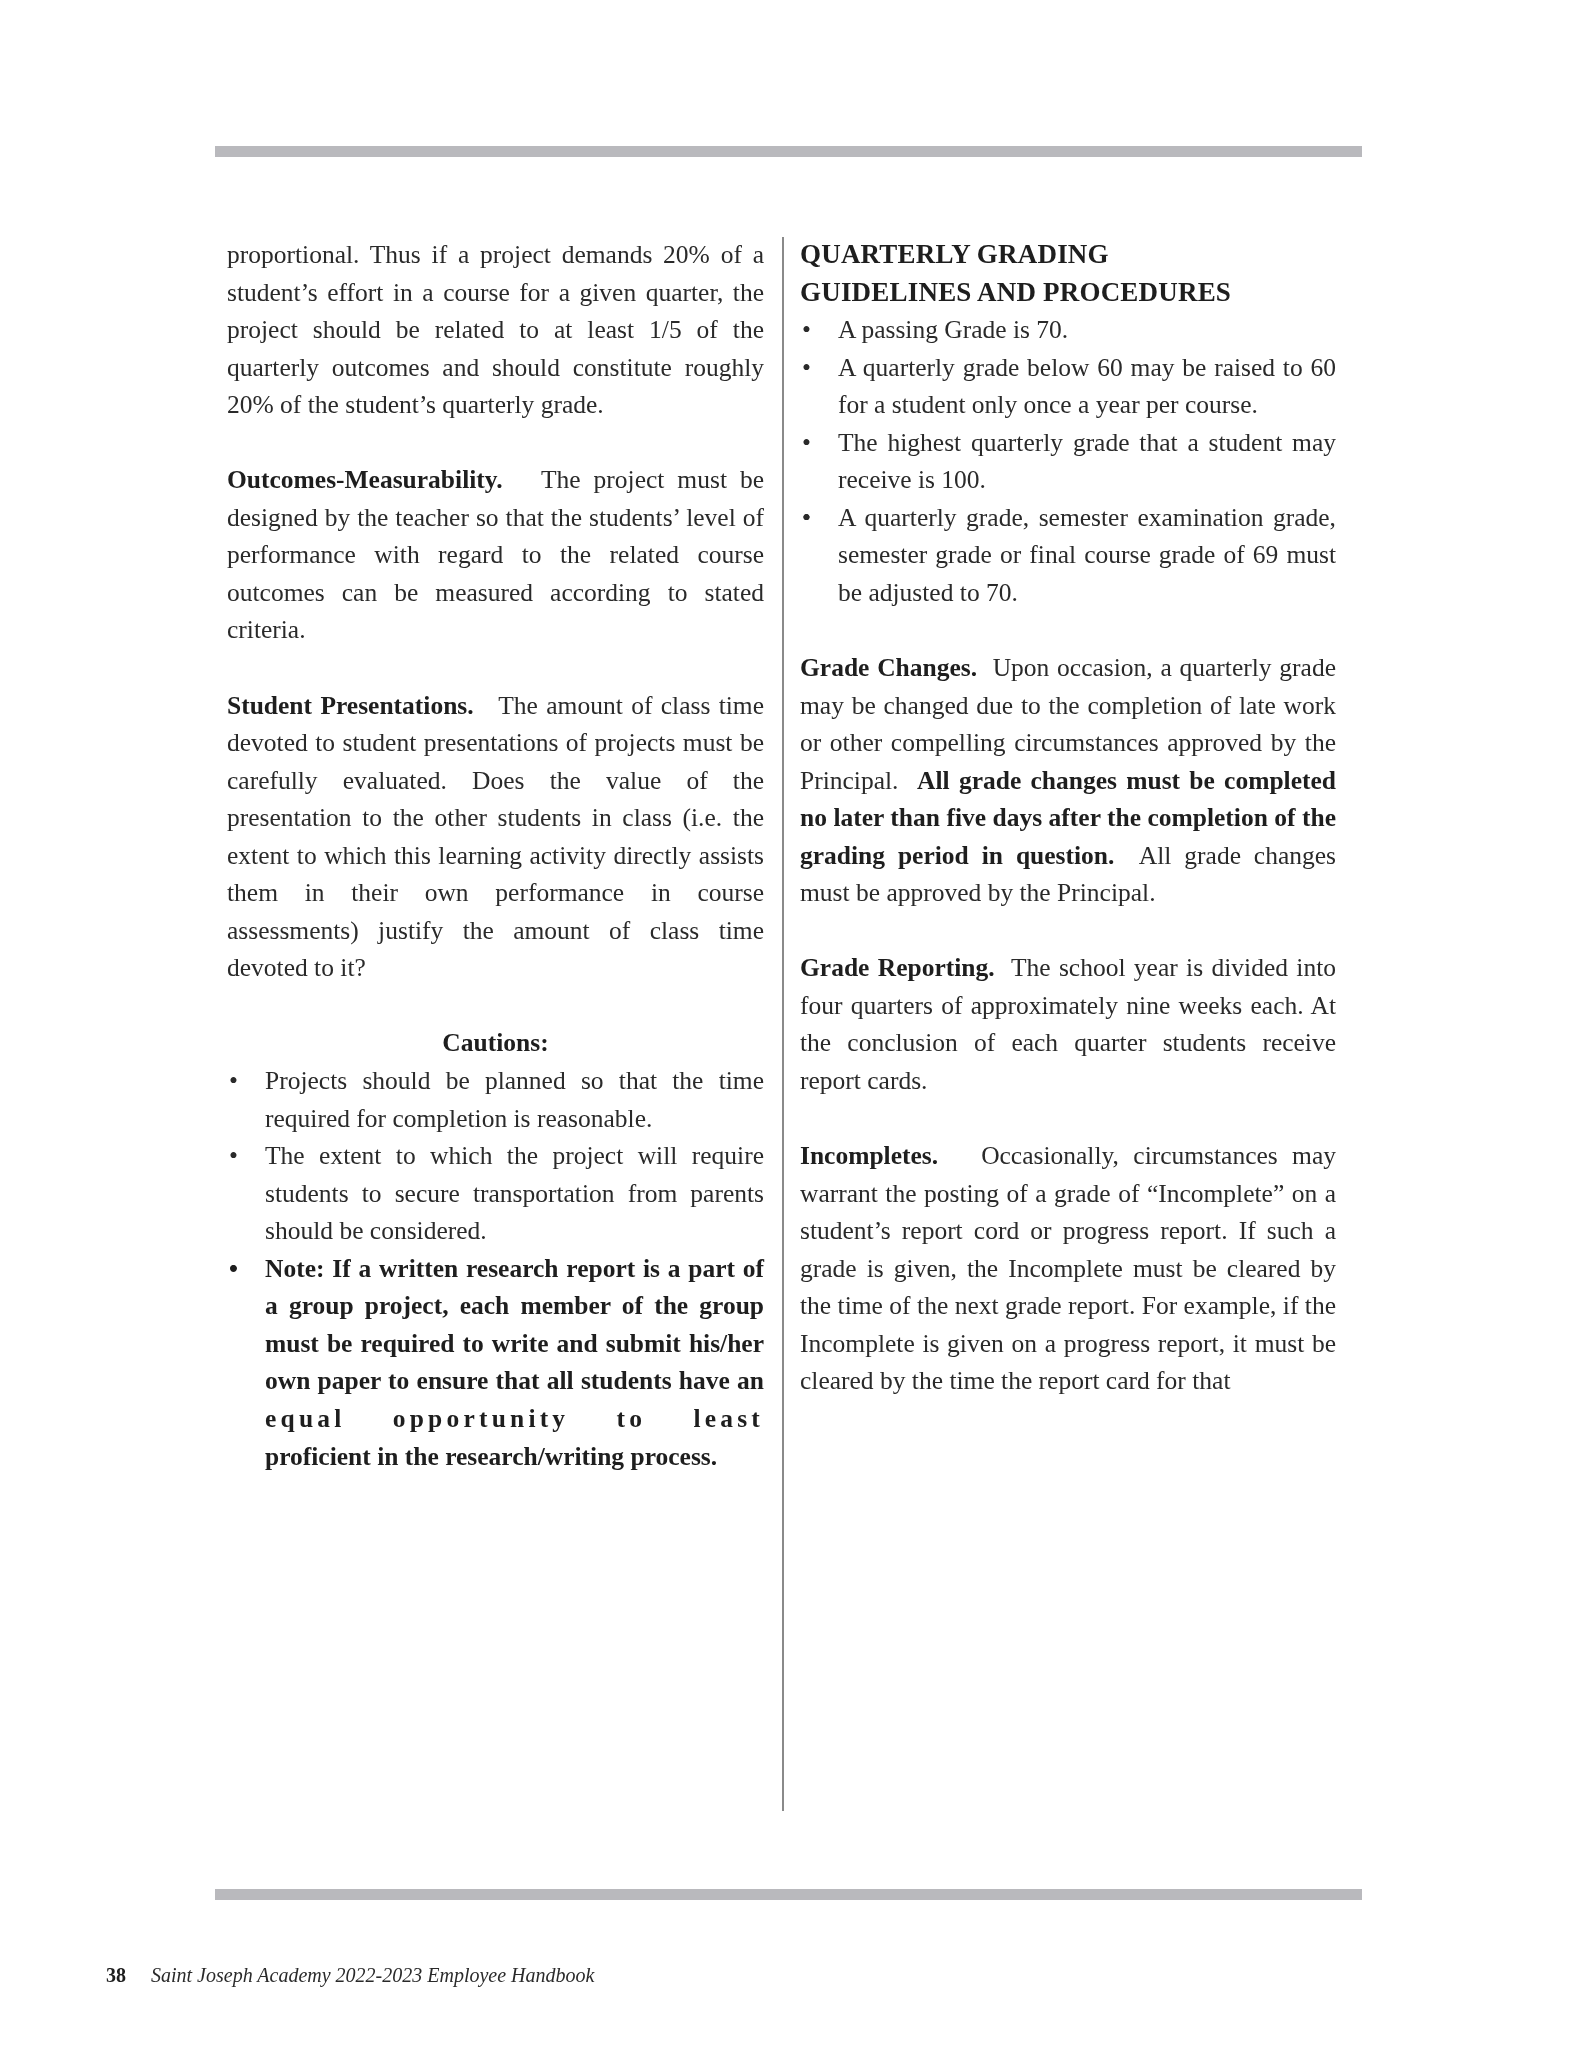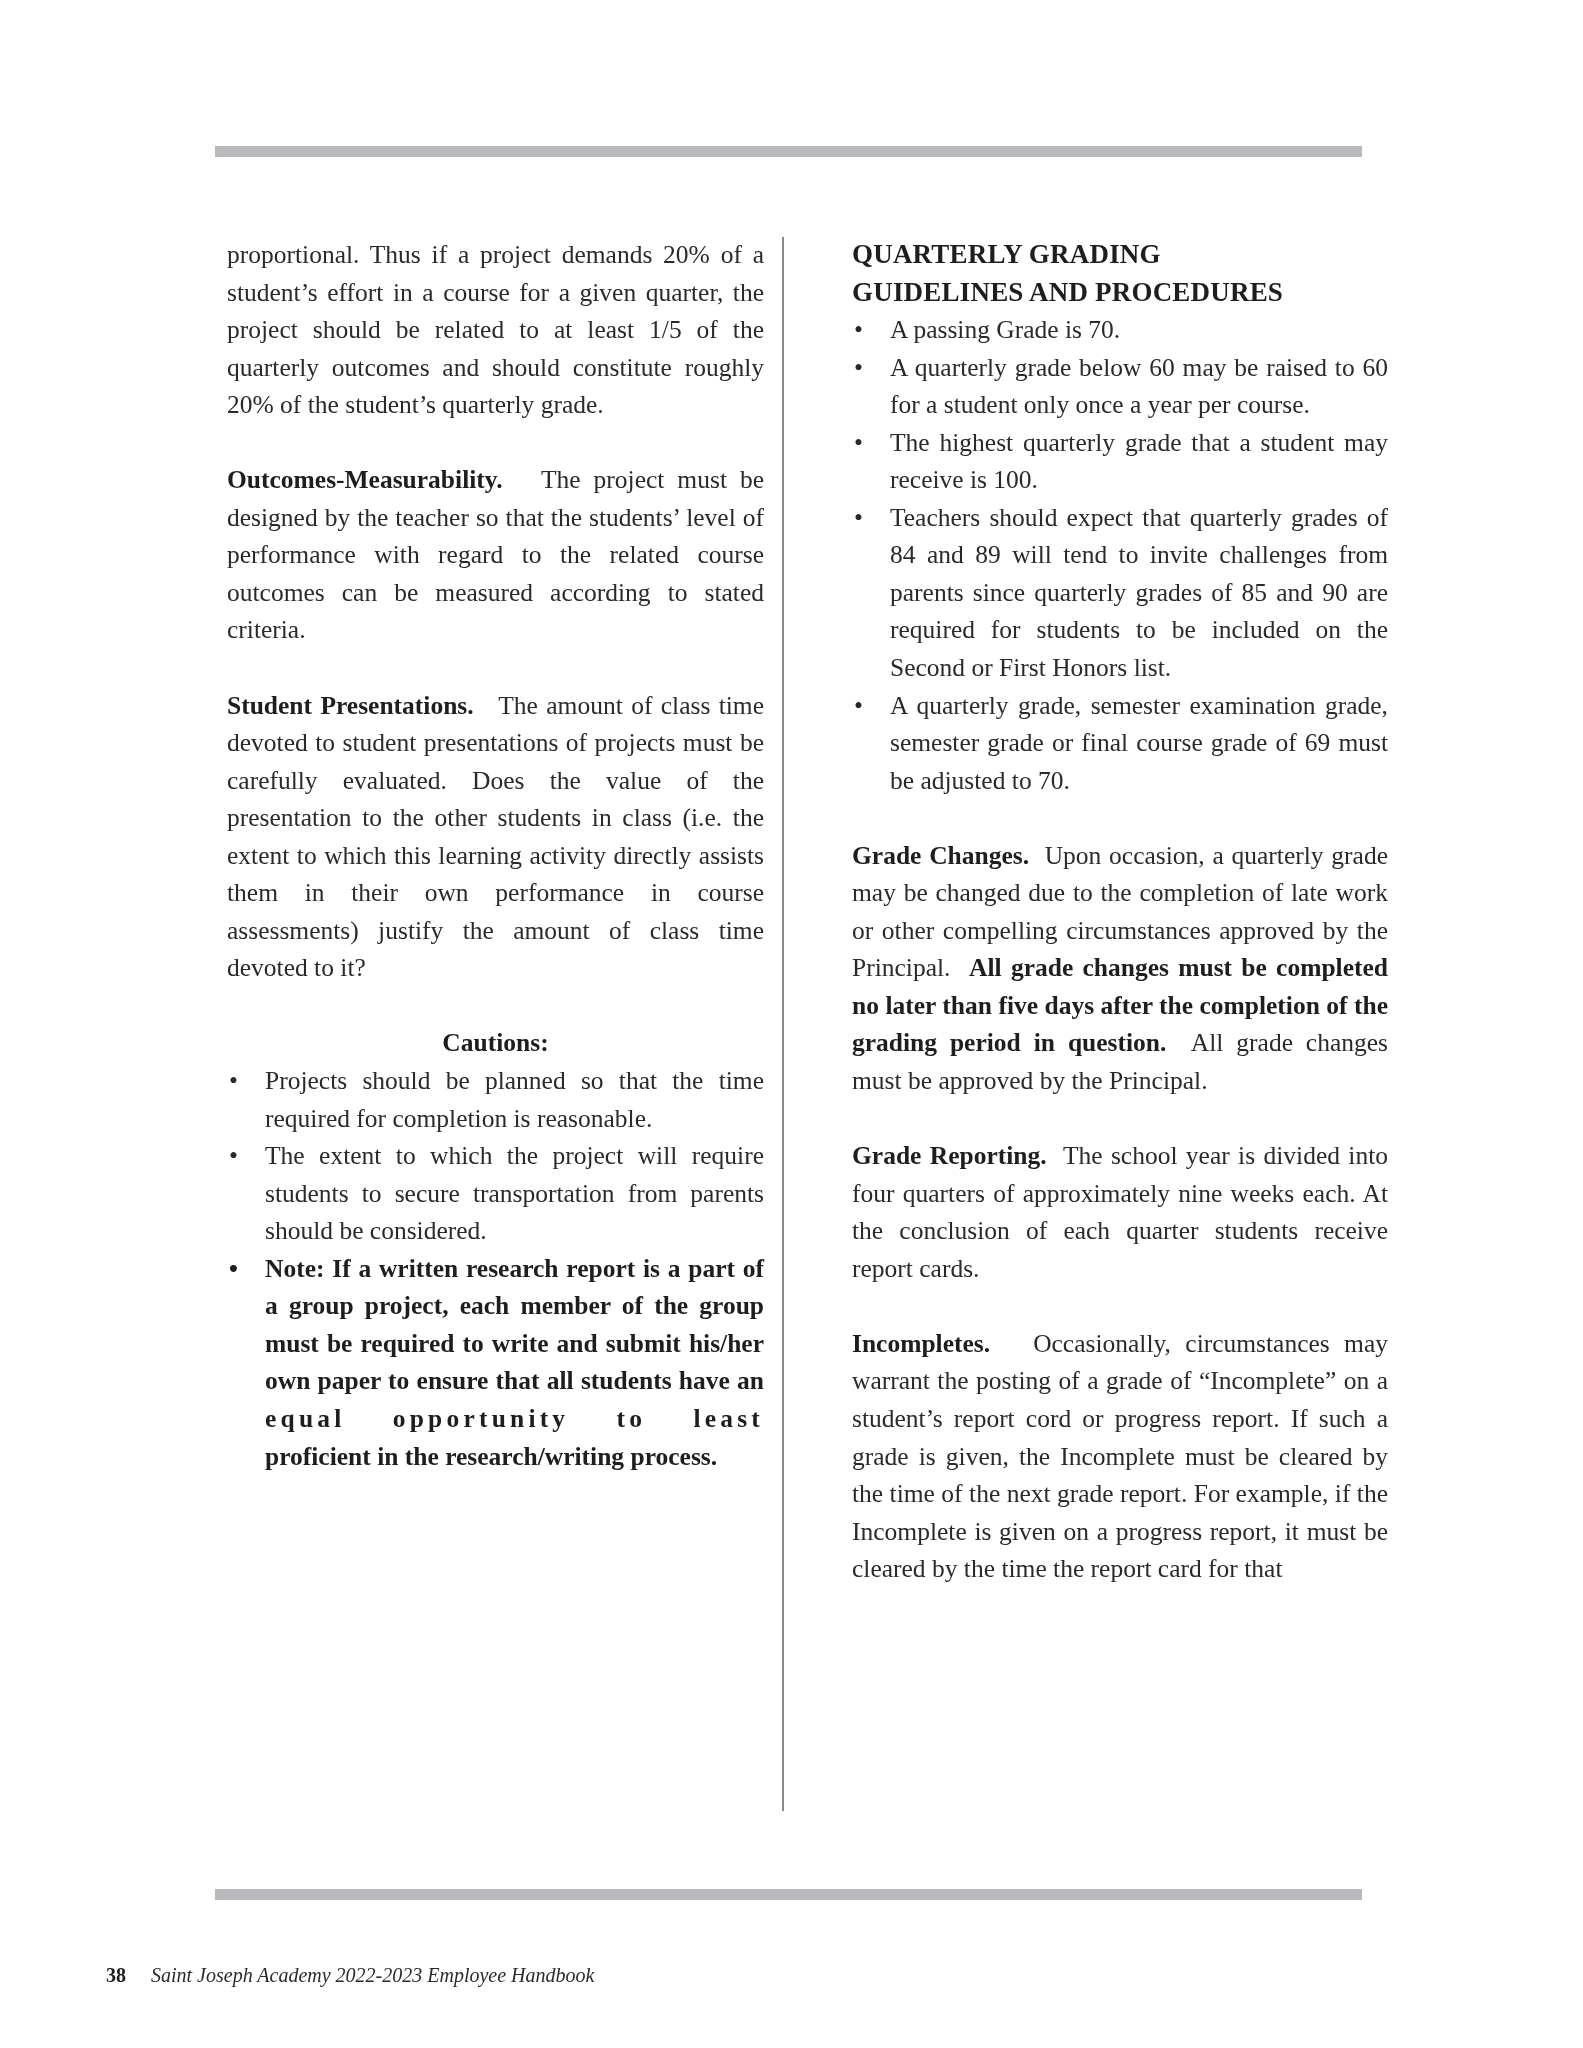--- a/index.html
+++ b/index.html
@@ -17,21 +17,21 @@
   .divider {
     position: absolute; left: 782px; top: 237px; width: 2px; height: 1574px;
     background: #8a8a8a;
   }
   .col {
     position: absolute; top: 236px;
     font-size: 25.5px; line-height: 37.55px;
     text-align: justify;
   }
   .col.left { left: 227px; width: 537px; }
-  .col.right { left: 852px; width: 536px; }
+  .col.right { left: 800px; width: 536px; }
   p { margin: 0; }
   .gap { height: 37.55px; }
   .b { font-weight: bold; color: #1e1e1e; }
   .heading {
     font-weight: bold; color: #1e1e1e; font-size: 27px; line-height: 37.55px;
     text-align: left; letter-spacing: 0.2px;
   }
   ul.bullets { list-style: none; margin: 0; padding: 0; }
   ul.bullets li { position: relative; padding-left: 38px; }
   ul.bullets li .dot {
@@ -103,21 +103,20 @@
     <li>
       <span class="dot">•</span>
       <span>A quarterly grade below 60 may be raised to 60 for a student only once a year per course.</span>
     </li>
     <li>
       <span class="dot">•</span>
       <span>The highest quarterly grade that a student may receive is 100.</span>
     </li>
     <li>
       <span class="dot">•</span>
-      <span>Teachers should expect that quarterly grades of 84 and 89 will tend to invite challenges from parents since quarterly grades of 85 and 90 are required for students to be included on the Second or First Honors list.</span>
     </li>
     <li>
       <span class="dot">•</span>
       <span>A quarterly grade, semester examination grade, semester grade or final course grade of 69 must be adjusted to 70.</span>
     </li>
   </ul>
   <div class="gap"></div>
 
   <p>
     <span class="b">Grade Changes.</span>&nbsp;

